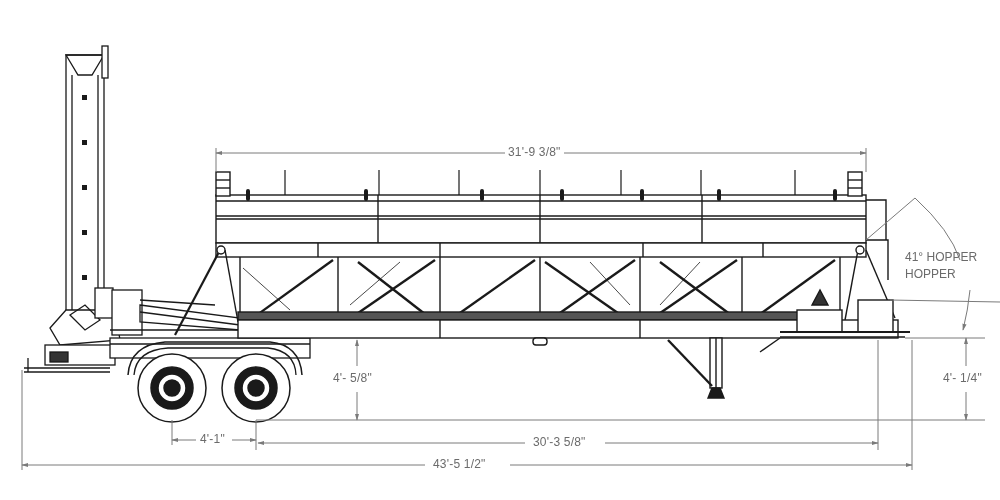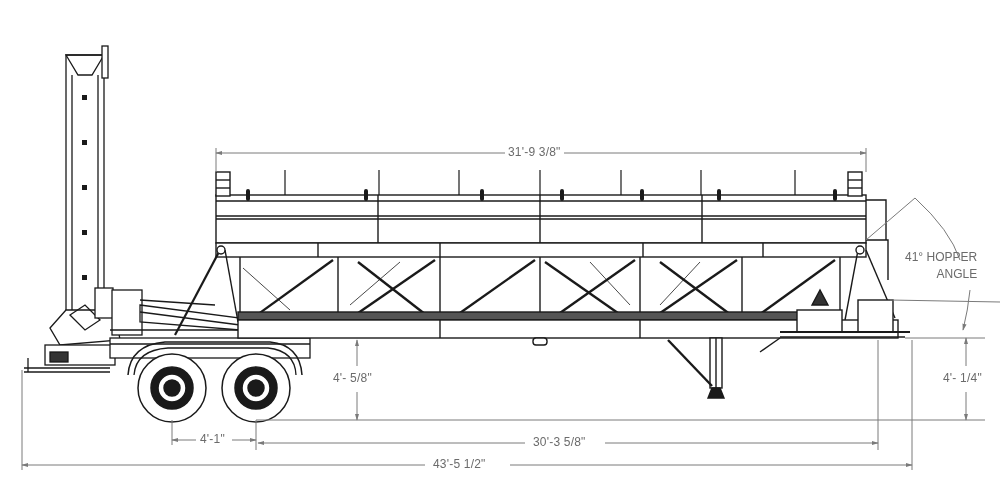--- a/index.html
+++ b/index.html
@@ -1,19 +1,19 @@
 <!DOCTYPE html>
 <html><head>
 <meta charset="utf-8">
 <style>
   html, body { margin:0; padding:0; background:#ffffff; }
   body { width:1000px; height:500px; overflow:hidden; position:relative; font-family:"Liberation Sans", sans-serif; }
   #drawing { position:absolute; left:0; top:0; width:1000px; height:500px; }
   .dim-label { position:absolute; font-family:"Liberation Sans", sans-serif; font-size:12px; color:#6b6b6b; background:#fff; padding:0 3px; white-space:nowrap; letter-spacing:0.2px; }
-  .angle-label { position:absolute; font-family:"Liberation Sans", sans-serif; font-size:12px; color:#6b6b6b; text-align:right; line-height:17px; white-space:nowrap; }
+  .angle-label { position:absolute; font-family:"Liberation Sans", sans-serif; font-size:12px; color:#6b6b6b; text-align:left; line-height:17px; white-space:nowrap; }
 </style>
 </head>
 <body>
 
 <svg id="drawing" viewBox="0 0 1000 500" xmlns="http://www.w3.org/2000/svg">
   <defs>
     <marker id="arr" viewBox="0 0 10 10" refX="9" refY="5" markerWidth="7" markerHeight="7" orient="auto-start-reverse">
       <path d="M0,2 L10,5 L0,8 z" fill="#7a7a7a"></path>
     </marker>
   </defs>
@@ -199,19 +199,19 @@
     <line x1="605" y1="443" x2="878" y2="443" marker-end="url(#arr)"></line>
 
     <line x1="22" y1="465" x2="425" y2="465" marker-start="url(#arr)"></line>
     <line x1="510" y1="465" x2="912" y2="465" marker-end="url(#arr)"></line>
   </g>
 </svg>
 
 <div class="dim-label" style="left:505px; top:145px;">31'-9 3/8"</div>
 <div class="angle-label" style="left:905px; top:249px;">
   <div>41° HOPPER</div>
-  <div>ANGLE</div>
+  <div>HOPPER</div>
 </div>
 <div class="dim-label" style="left:330px; top:371px;">4'- 5/8"</div>
 <div class="dim-label" style="left:940px; top:371px;">4'- 1/4"</div>
 <div class="dim-label" style="left:197px; top:432px;">4'-1"</div>
 <div class="dim-label" style="left:530px; top:435px;">30'-3 5/8"</div>
 <div class="dim-label" style="left:430px; top:457px;">43'-5 1/2"</div>
 
 </body></html>

